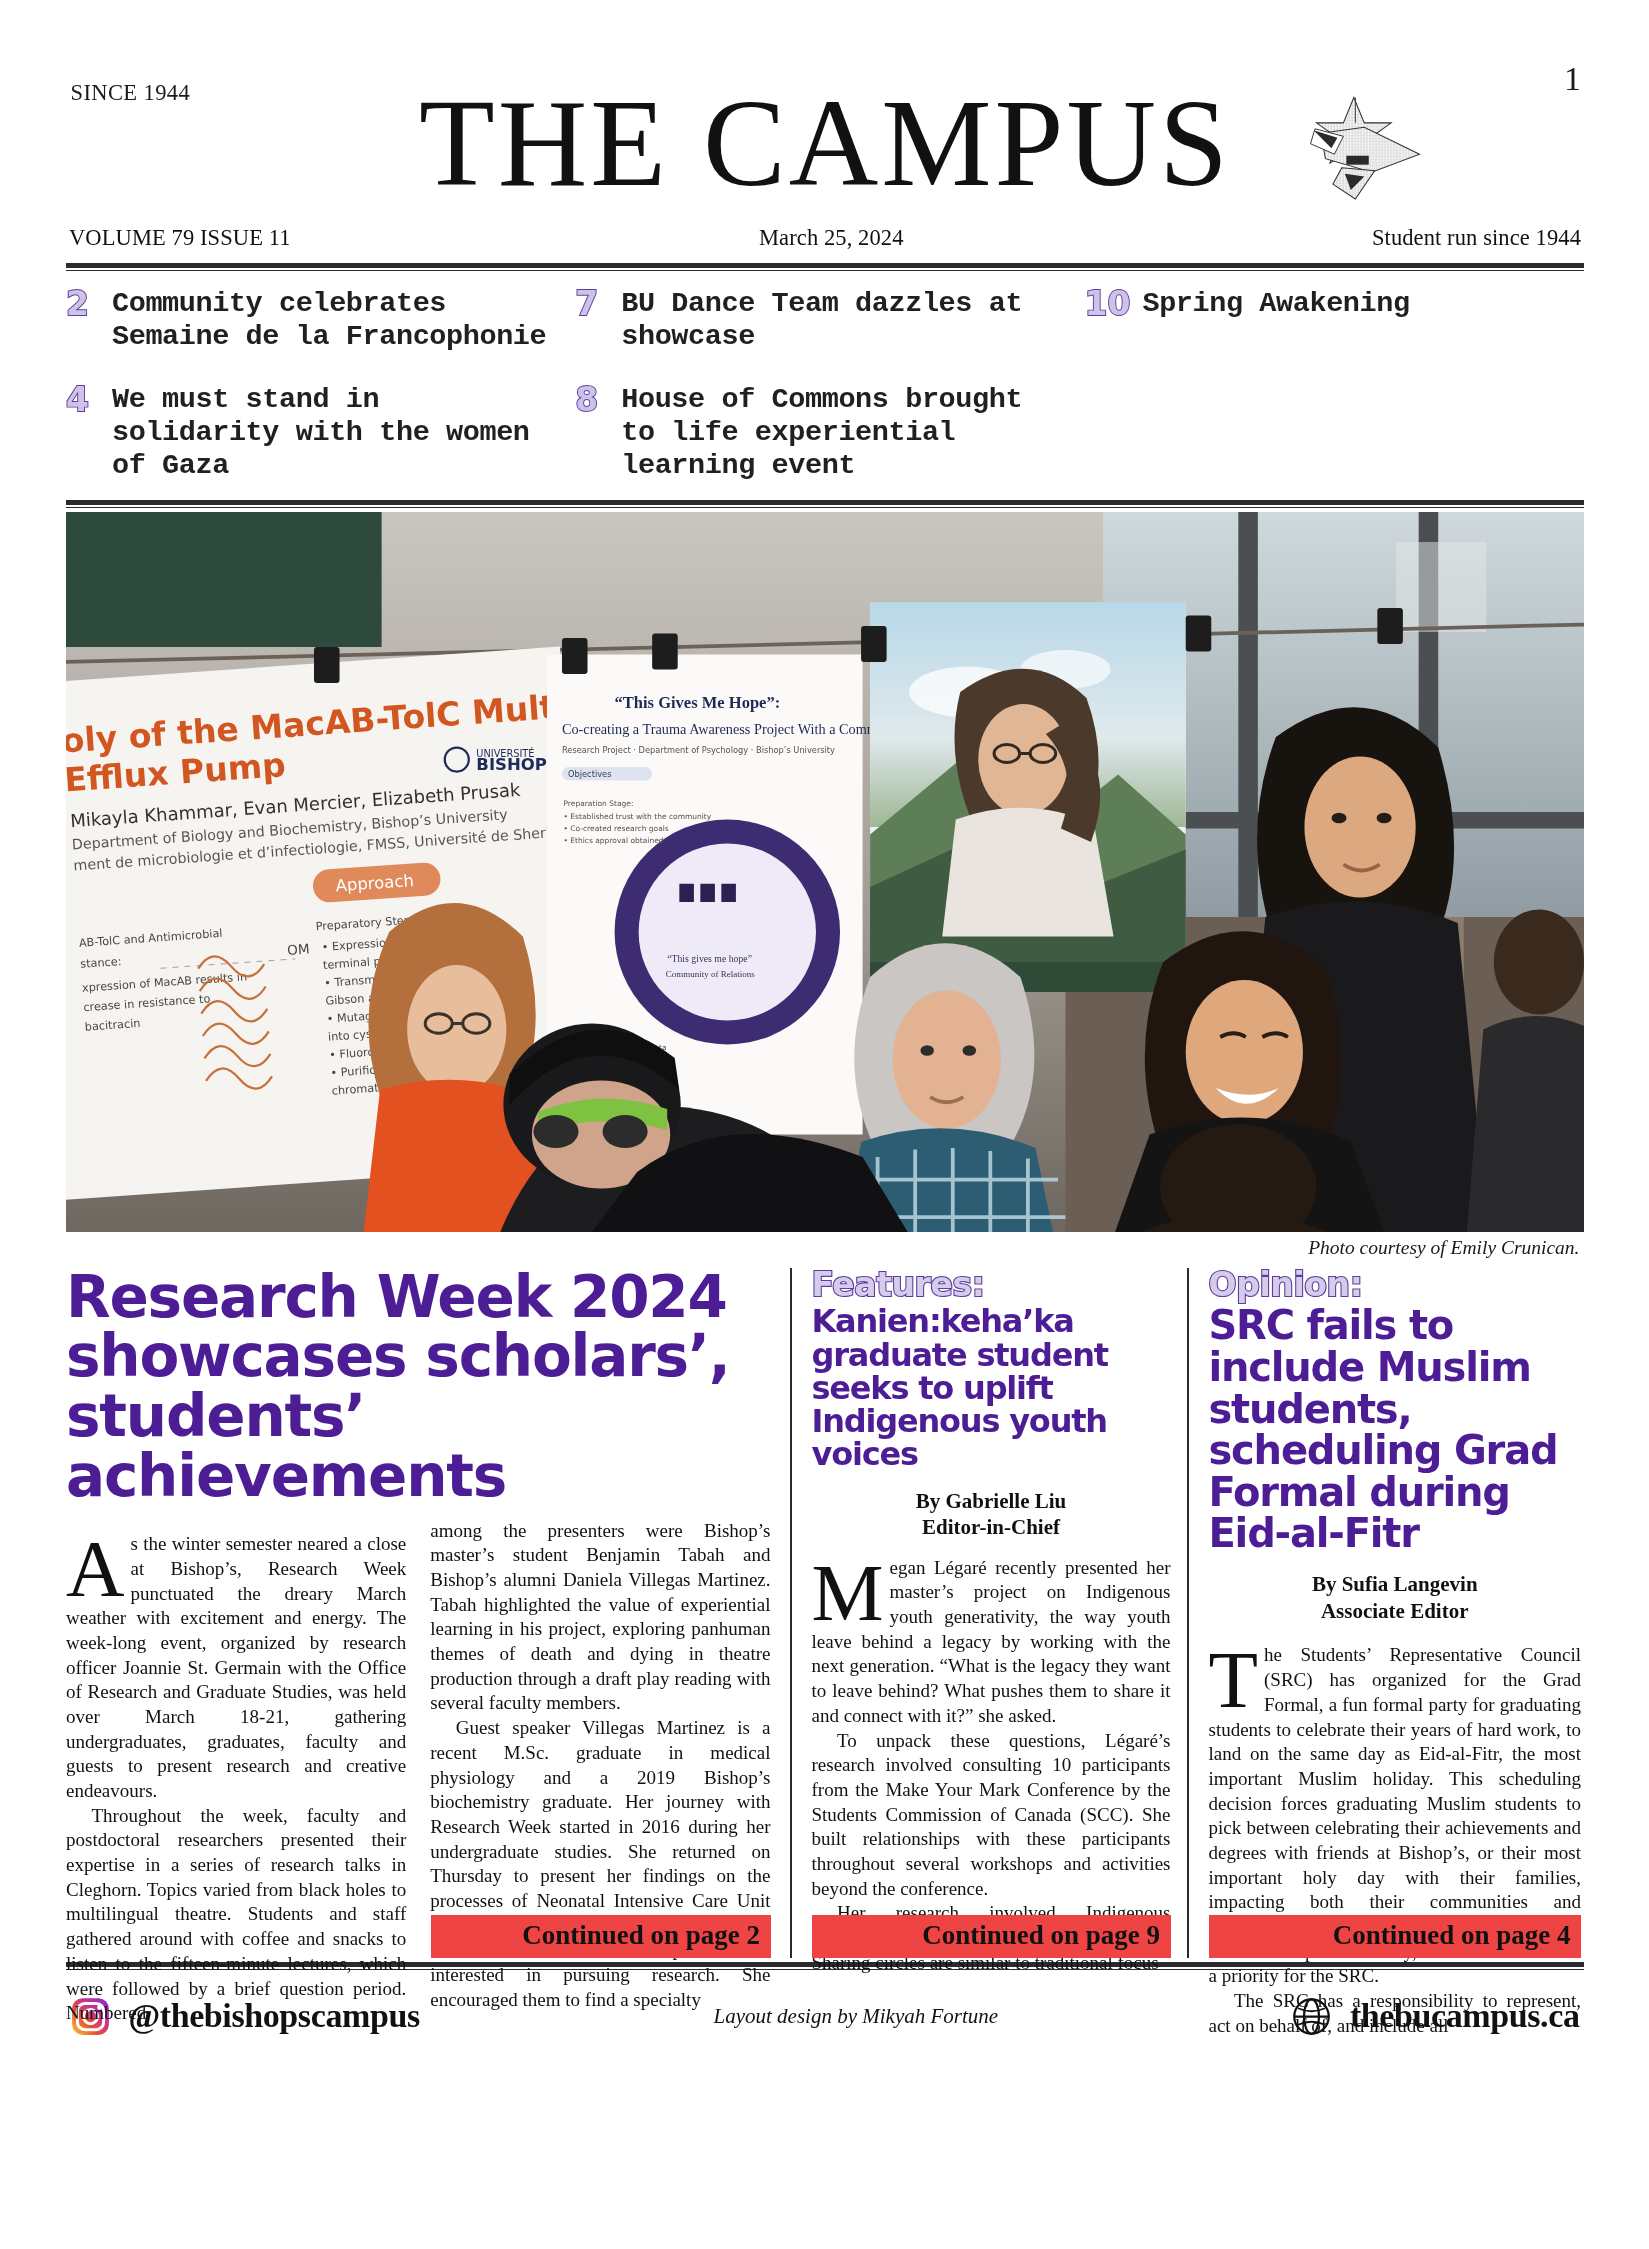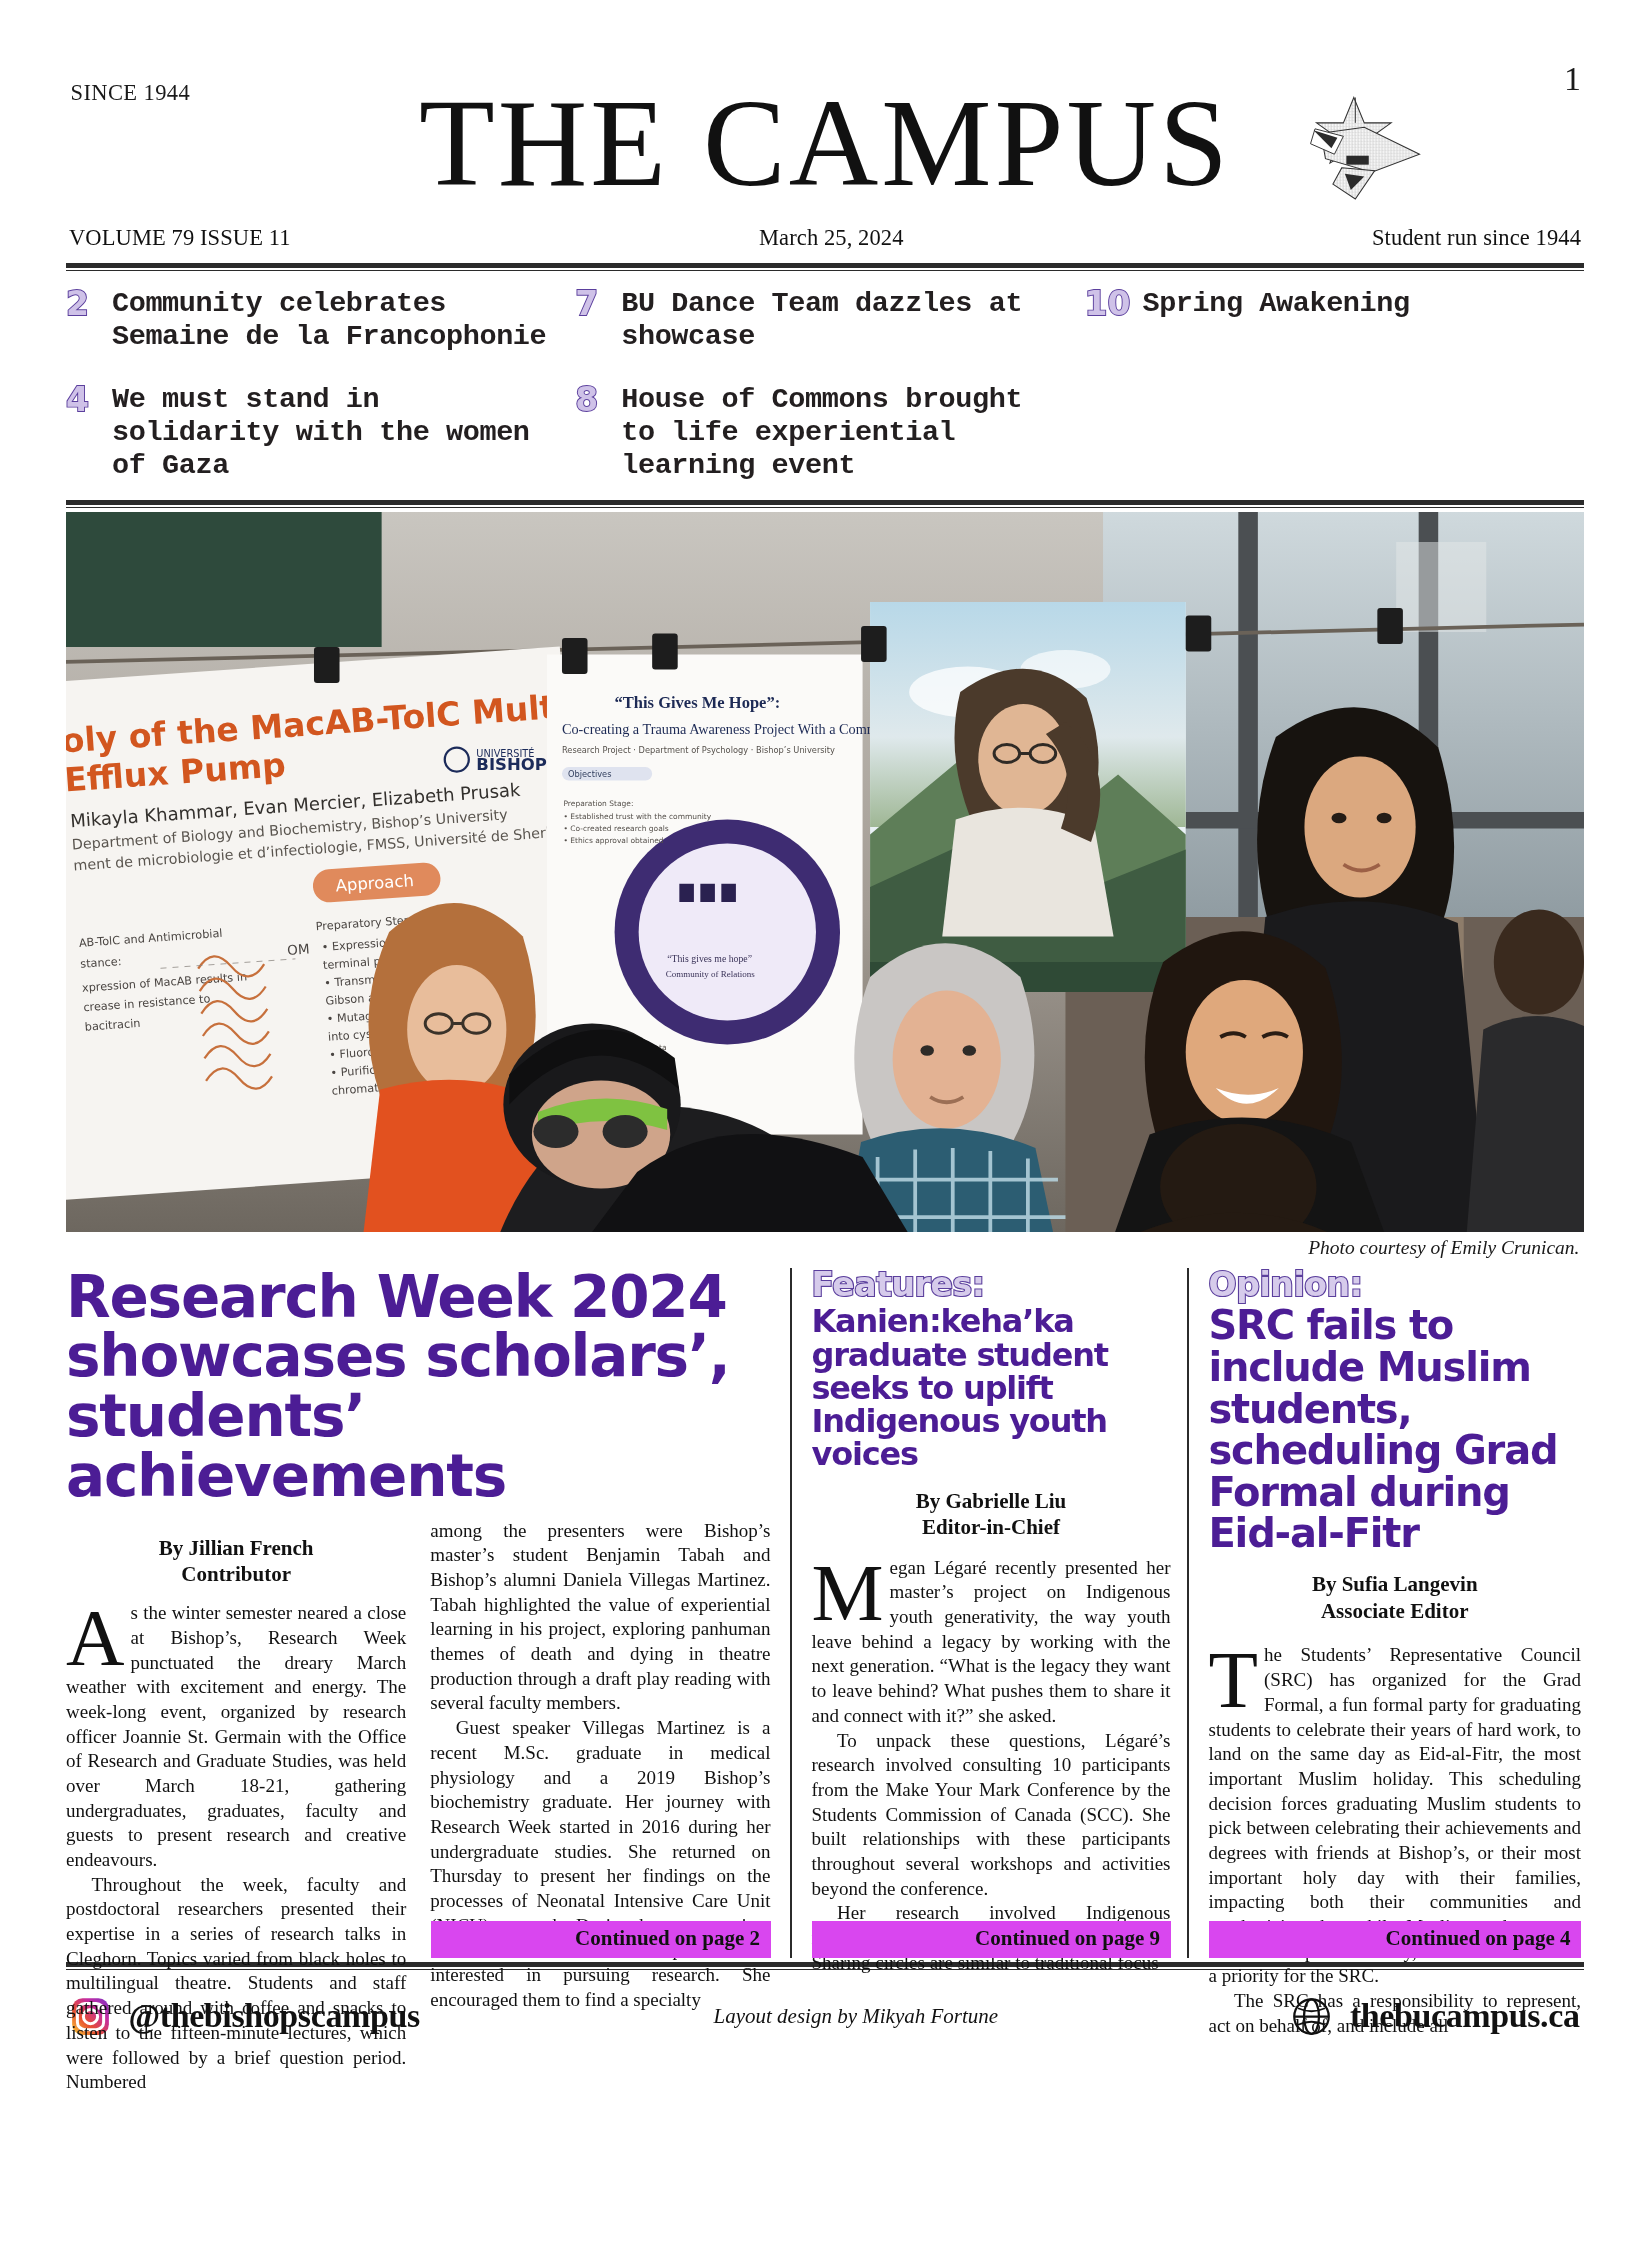--- a/index.html
+++ b/index.html
@@ -221,24 +221,24 @@
     line-height: 0.78;
     padding: 6px 6px 0 0;
     font-weight: normal;
   }
 
   .continued {
     position: absolute;
     bottom: 0;
     left: 0;
     right: 0;
-    background: #d946ef;
+    background: #ef4444;
     font-family: "Liberation Serif", serif;
     font-weight: bold;
-    font-size: 21px;
+    font-size: 27px;
     text-align: right;
     padding: 5.2px 10.5px 6.7px 0;
     box-sizing: border-box;
   }
   .art.lead .continued { left: 365px; right: 19.5px; }
   .art.mid  .continued { left: 19.5px;  right: 16.5px; }
   .art.right .continued { left: 19.5px; right: 3px; }
 
   
   .footer-rules { margin-top: 4.5px; }
@@ -532,24 +532,20 @@
     </div>
     <div class="photo-credit">Photo courtesy of Emily Crunican.</div>
   </div>
 
   <div class="articles">
 
     <div class="art lead">
       <h1 class="headline">Research Week 2024 showcases scholars’, students’ achievements</h1>
       <div class="cols2">
         <div class="col">
-          <div class="byline">
-            <span>By Jillian French</span>
-            <span class="role">Contributor</span>
-          </div>
           <div class="body" style="margin-top:13.5px;">
             <p class="first dropcap">As the winter semester neared a close at Bishop’s, Research Week punctuated the dreary March weather with excitement and energy. The week-long event, organized by research officer Joannie St. Germain with the Office of Research and Graduate Studies, was held over March 18-21, gathering undergraduates, graduates, faculty and guests to present research and creative endeavours.</p>
             <p>Throughout the week, faculty and postdoctoral researchers presented their expertise in a series of research talks in Cleghorn. Topics varied from black holes to multilingual theatre. Students and staff gathered around with coffee and snacks to listen to the fifteen-minute lectures, which were followed by a brief question period. Numbered</p>
           </div>
         </div>
         <div class="col">
           <div class="body">
             <p class="first">among the presenters were Bishop’s master’s student Benjamin Tabah and Bishop’s alumni Daniela Villegas Martinez. Tabah highlighted the value of experiential learning in his project, exploring panhuman themes of death and dying in theatre production through a draft play reading with several faculty members.</p>
             <p>Guest speaker Villegas Martinez is a recent M.Sc. graduate in medical physiology and a 2019 Bishop’s biochemistry graduate. Her journey with Research Week started in 2016 during her undergraduate studies. She returned on Thursday to present her findings on the processes of Neonatal Intensive Care Unit (NICU) research. During her presentation, she offered advice to Bishop’s students interested in pursuing research. She encouraged them to find a specialty</p>
           </div>

